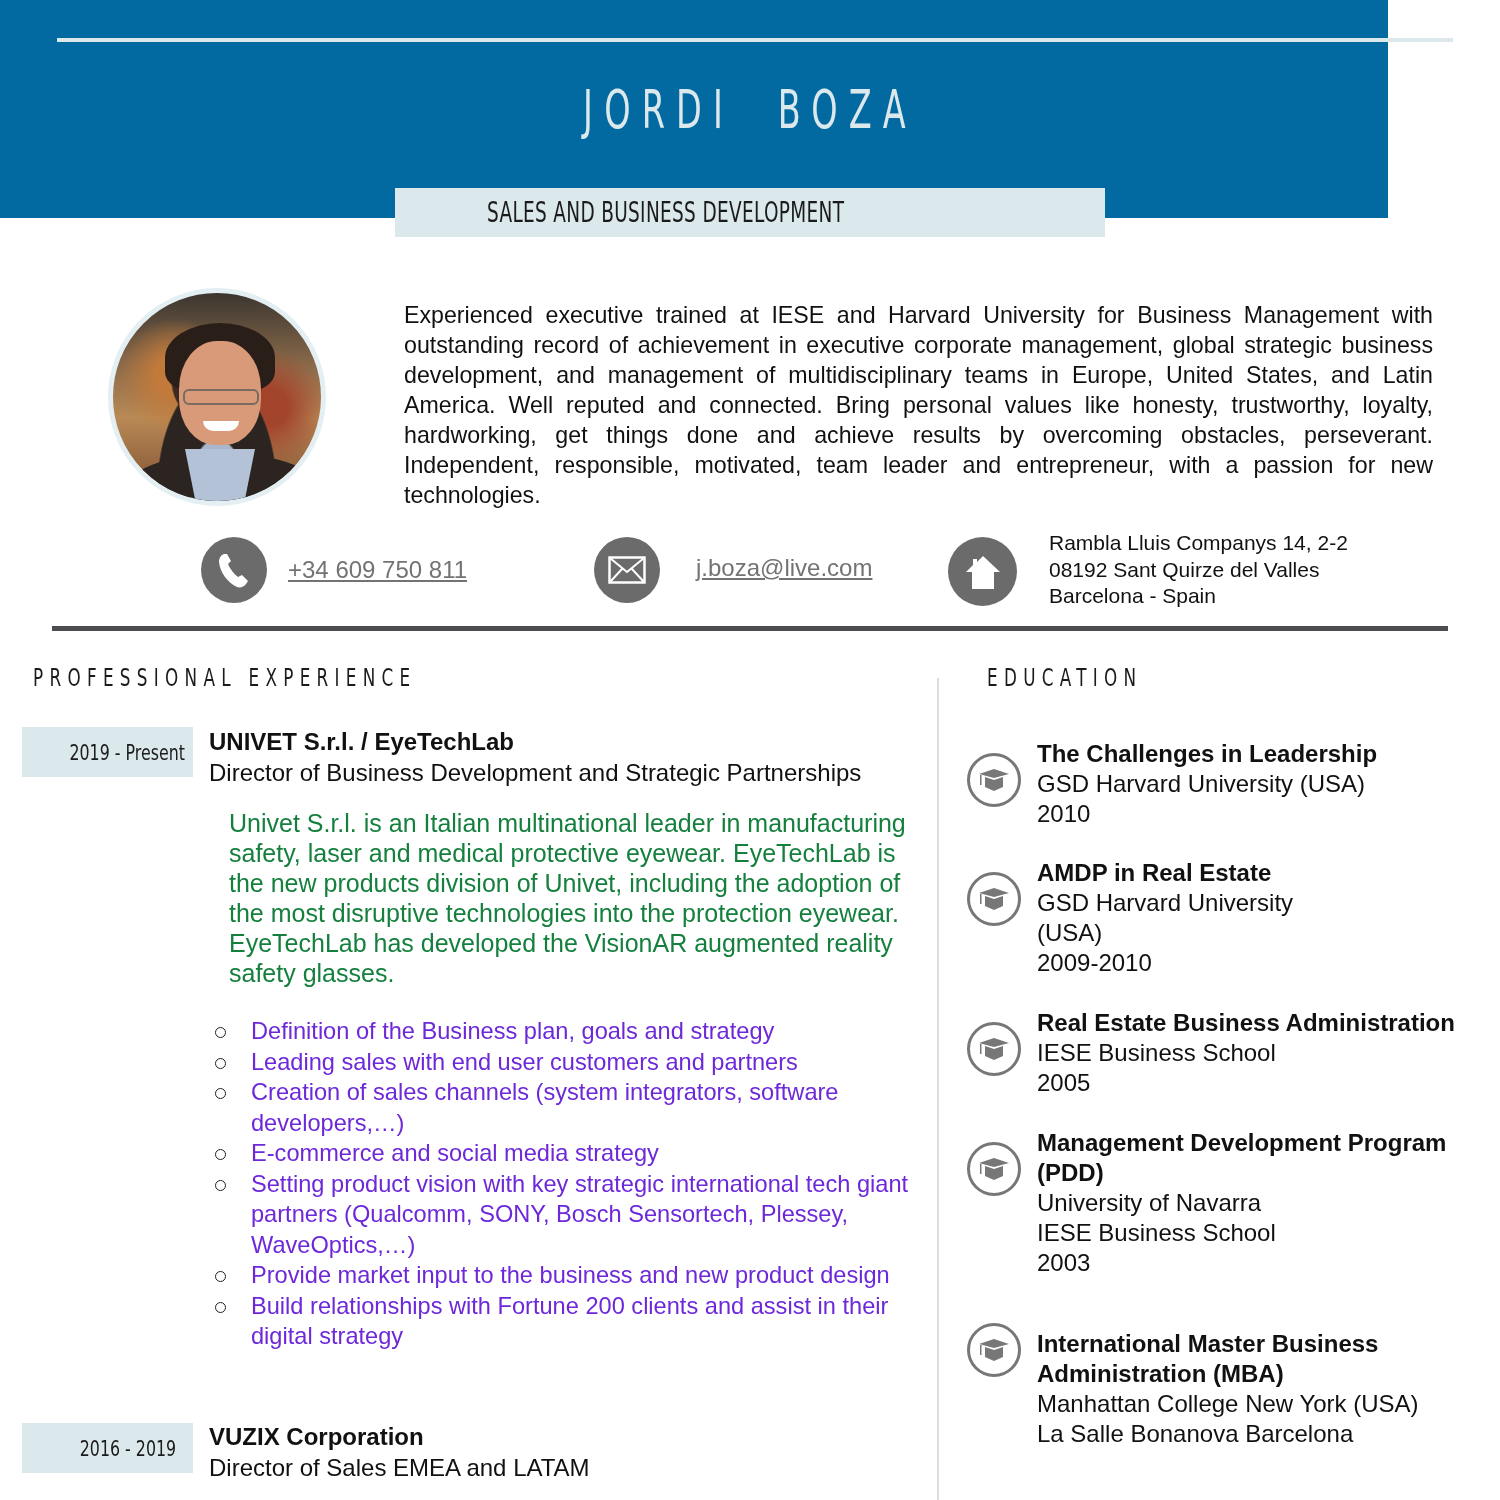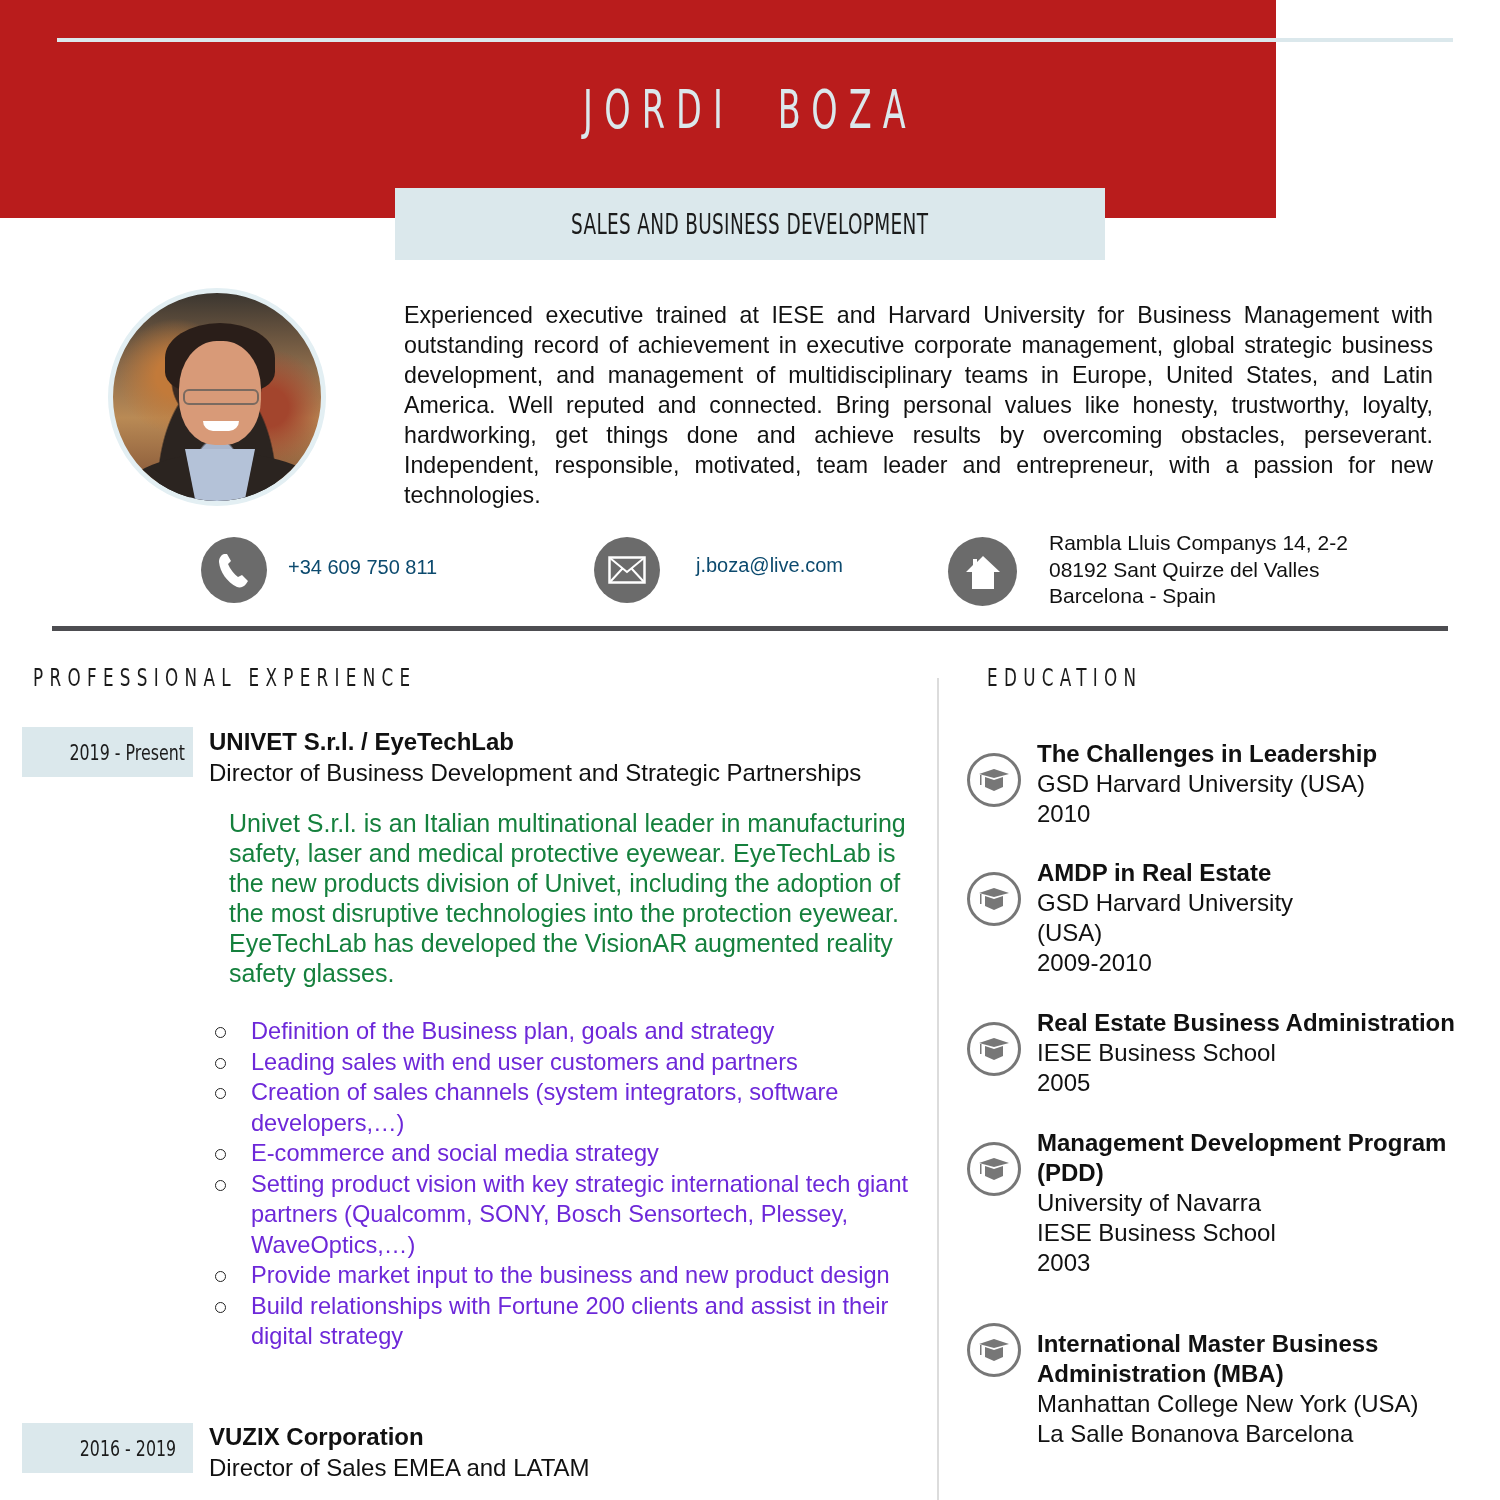--- a/index.html
+++ b/index.html
@@ -1,25 +1,25 @@
 <!DOCTYPE html>
 <html><head>
 <meta charset="utf-8">
 <style>
   * { box-sizing: border-box; margin: 0; padding: 0; }
   html, body { width: 1500px; height: 1500px; background: #ffffff; overflow: hidden; }
   body { position: relative; font-family: "Liberation Sans", sans-serif; color: #111; }
 
-  .header { position: absolute; left: 0; top: 0; width: 1276px; height: 218px; background: #b91c1c; }
+  .header { position: absolute; left: 0; top: 0; width: 1388px; height: 218px; background: #0369a1; }
   .header-rule { position: absolute; left: 57px; top: 38px; width: 1396px; height: 4px; background: #dbe8ec; }
   .name { position: absolute; left: 0; top: 78px; width: 1500px; text-align: center;
           font-family: "DejaVu Sans", sans-serif; font-size: 54px; color: #dbe8ec;
           letter-spacing: 18px; transform: scaleX(0.62); transform-origin: center; font-weight: normal; }
-  .subtitle-band { position: absolute; left: 395px; top: 188px; width: 710px; height: 72px; background: #dbe8ec;
-                   display: flex; align-items: center; justify-content: center; }
+  .subtitle-band { position: absolute; left: 395px; top: 188px; width: 710px; height: 49px; background: #dbe8ec;
+                   display: flex; align-items: center; justify-content: flex-start; }
   .subtitle { font-family: "DejaVu Sans", sans-serif; font-size: 28px; color: #1b1b1b; font-weight: normal;
               transform: scaleX(0.66); white-space: nowrap; letter-spacing: 0.5px; }
 
   .photo { position: absolute; left: 108px; top: 288px; width: 218px; height: 218px; border-radius: 50%;
            border: 5px solid #e3eff3; overflow: hidden;
            background: radial-gradient(circle at 50% 42%, #d9a081 0 18%, #3a2a22 19% 28%, transparent 29%),
                        radial-gradient(ellipse at 50% 95%, #aab6cc 0 18%, #2b2420 19% 40%, transparent 41%),
                        radial-gradient(circle at 30% 40%, #c27a3a 0 10%, transparent 30%),
                        radial-gradient(circle at 75% 55%, #a3452d 0 10%, transparent 30%),
                        linear-gradient(180deg, #3b3630 0%, #8a6a4a 35%, #b98a55 60%, #7a4a30 100%); }
@@ -29,21 +29,21 @@
                 background: #2a1e19; }
   .photo-glasses { position: absolute; left: 70px; top: 96px; width: 76px; height: 16px; border: 2px solid #7a6a60; border-radius: 6px; }
   .photo-smile { position: absolute; left: 90px; top: 128px; width: 36px; height: 10px; border-radius: 0 0 18px 18px; background: #fff; }
   .photo-body { position: absolute; left: 10px; top: 160px; width: 200px; height: 80px; border-radius: 50% 50% 0 0; background: #2b2420; }
   .photo-shirt { position: absolute; left: 72px; top: 156px; width: 70px; height: 70px; background: #b4c2d8; clip-path: polygon(0 0, 100% 0, 80% 100%, 20% 100%); }
 
   .summary { position: absolute; left: 404px; top: 292px; width: 1029px; font-size: 23.2px; line-height: 30px;
              text-align: justify; color: #111; margin-top: 8px; }
   .contact-icon { position: absolute; width: 66px; height: 66px; border-radius: 50%; background: #6b6b6b;
                   display: flex; align-items: center; justify-content: center; }
-  .contact-text { position: absolute; font-size: 20px; color: #0c4a6e; white-space: nowrap; }
+  .contact-text { position: absolute; font-size: 24px; color: #737373; white-space: nowrap; text-decoration: underline; }
   .address { position: absolute; left: 1049px; top: 530px; font-size: 21px; line-height: 26.5px; color: #111; }
 
   .divider { position: absolute; left: 52px; top: 626px; width: 1396px; height: 5px; background: #4d4d51; }
   .col-divider { position: absolute; left: 937px; top: 678px; width: 2px; height: 822px; background: #dcdcdc; }
 
   .section-title { position: absolute; font-family: "DejaVu Sans", sans-serif; font-size: 24px; color: #1b1b1b;
                    letter-spacing: 9px; transform: scaleX(0.7); transform-origin: left center; white-space: nowrap; }
 
   .date-band { position: absolute; left: 22px; width: 171px; height: 50px; background: #dbe8ec;
                display: flex; align-items: center; justify-content: center; padding-left: 40px; }

